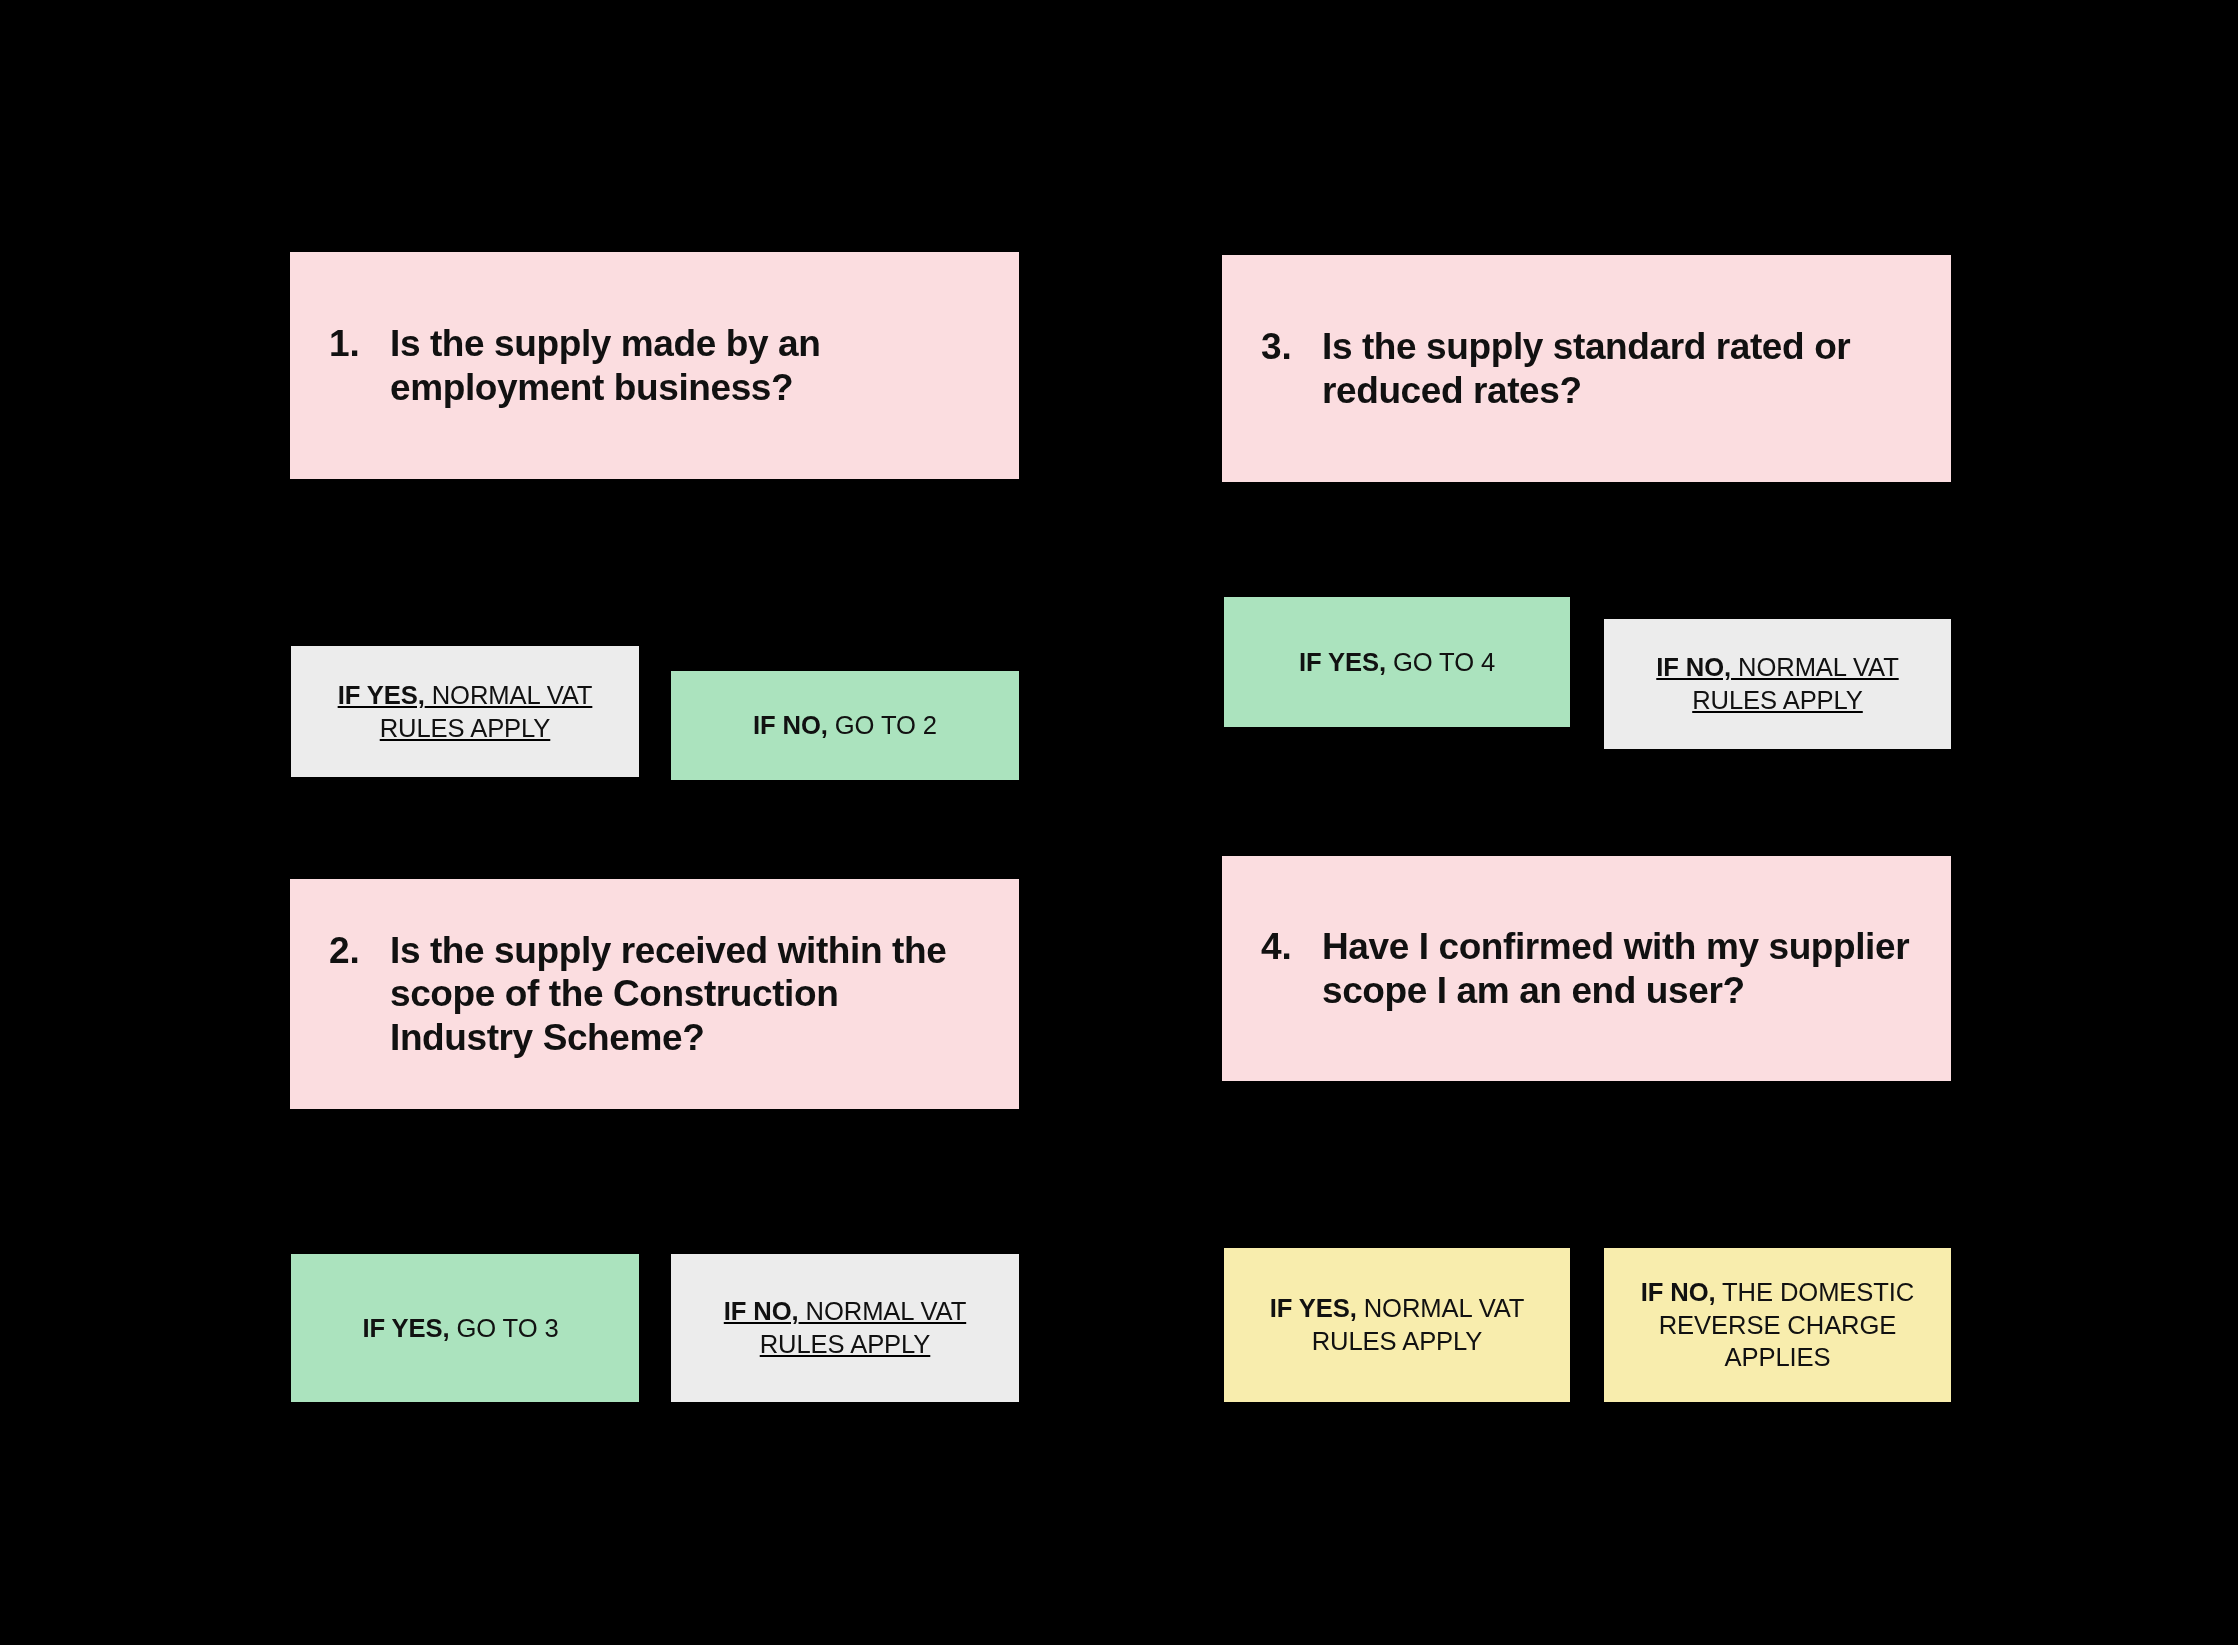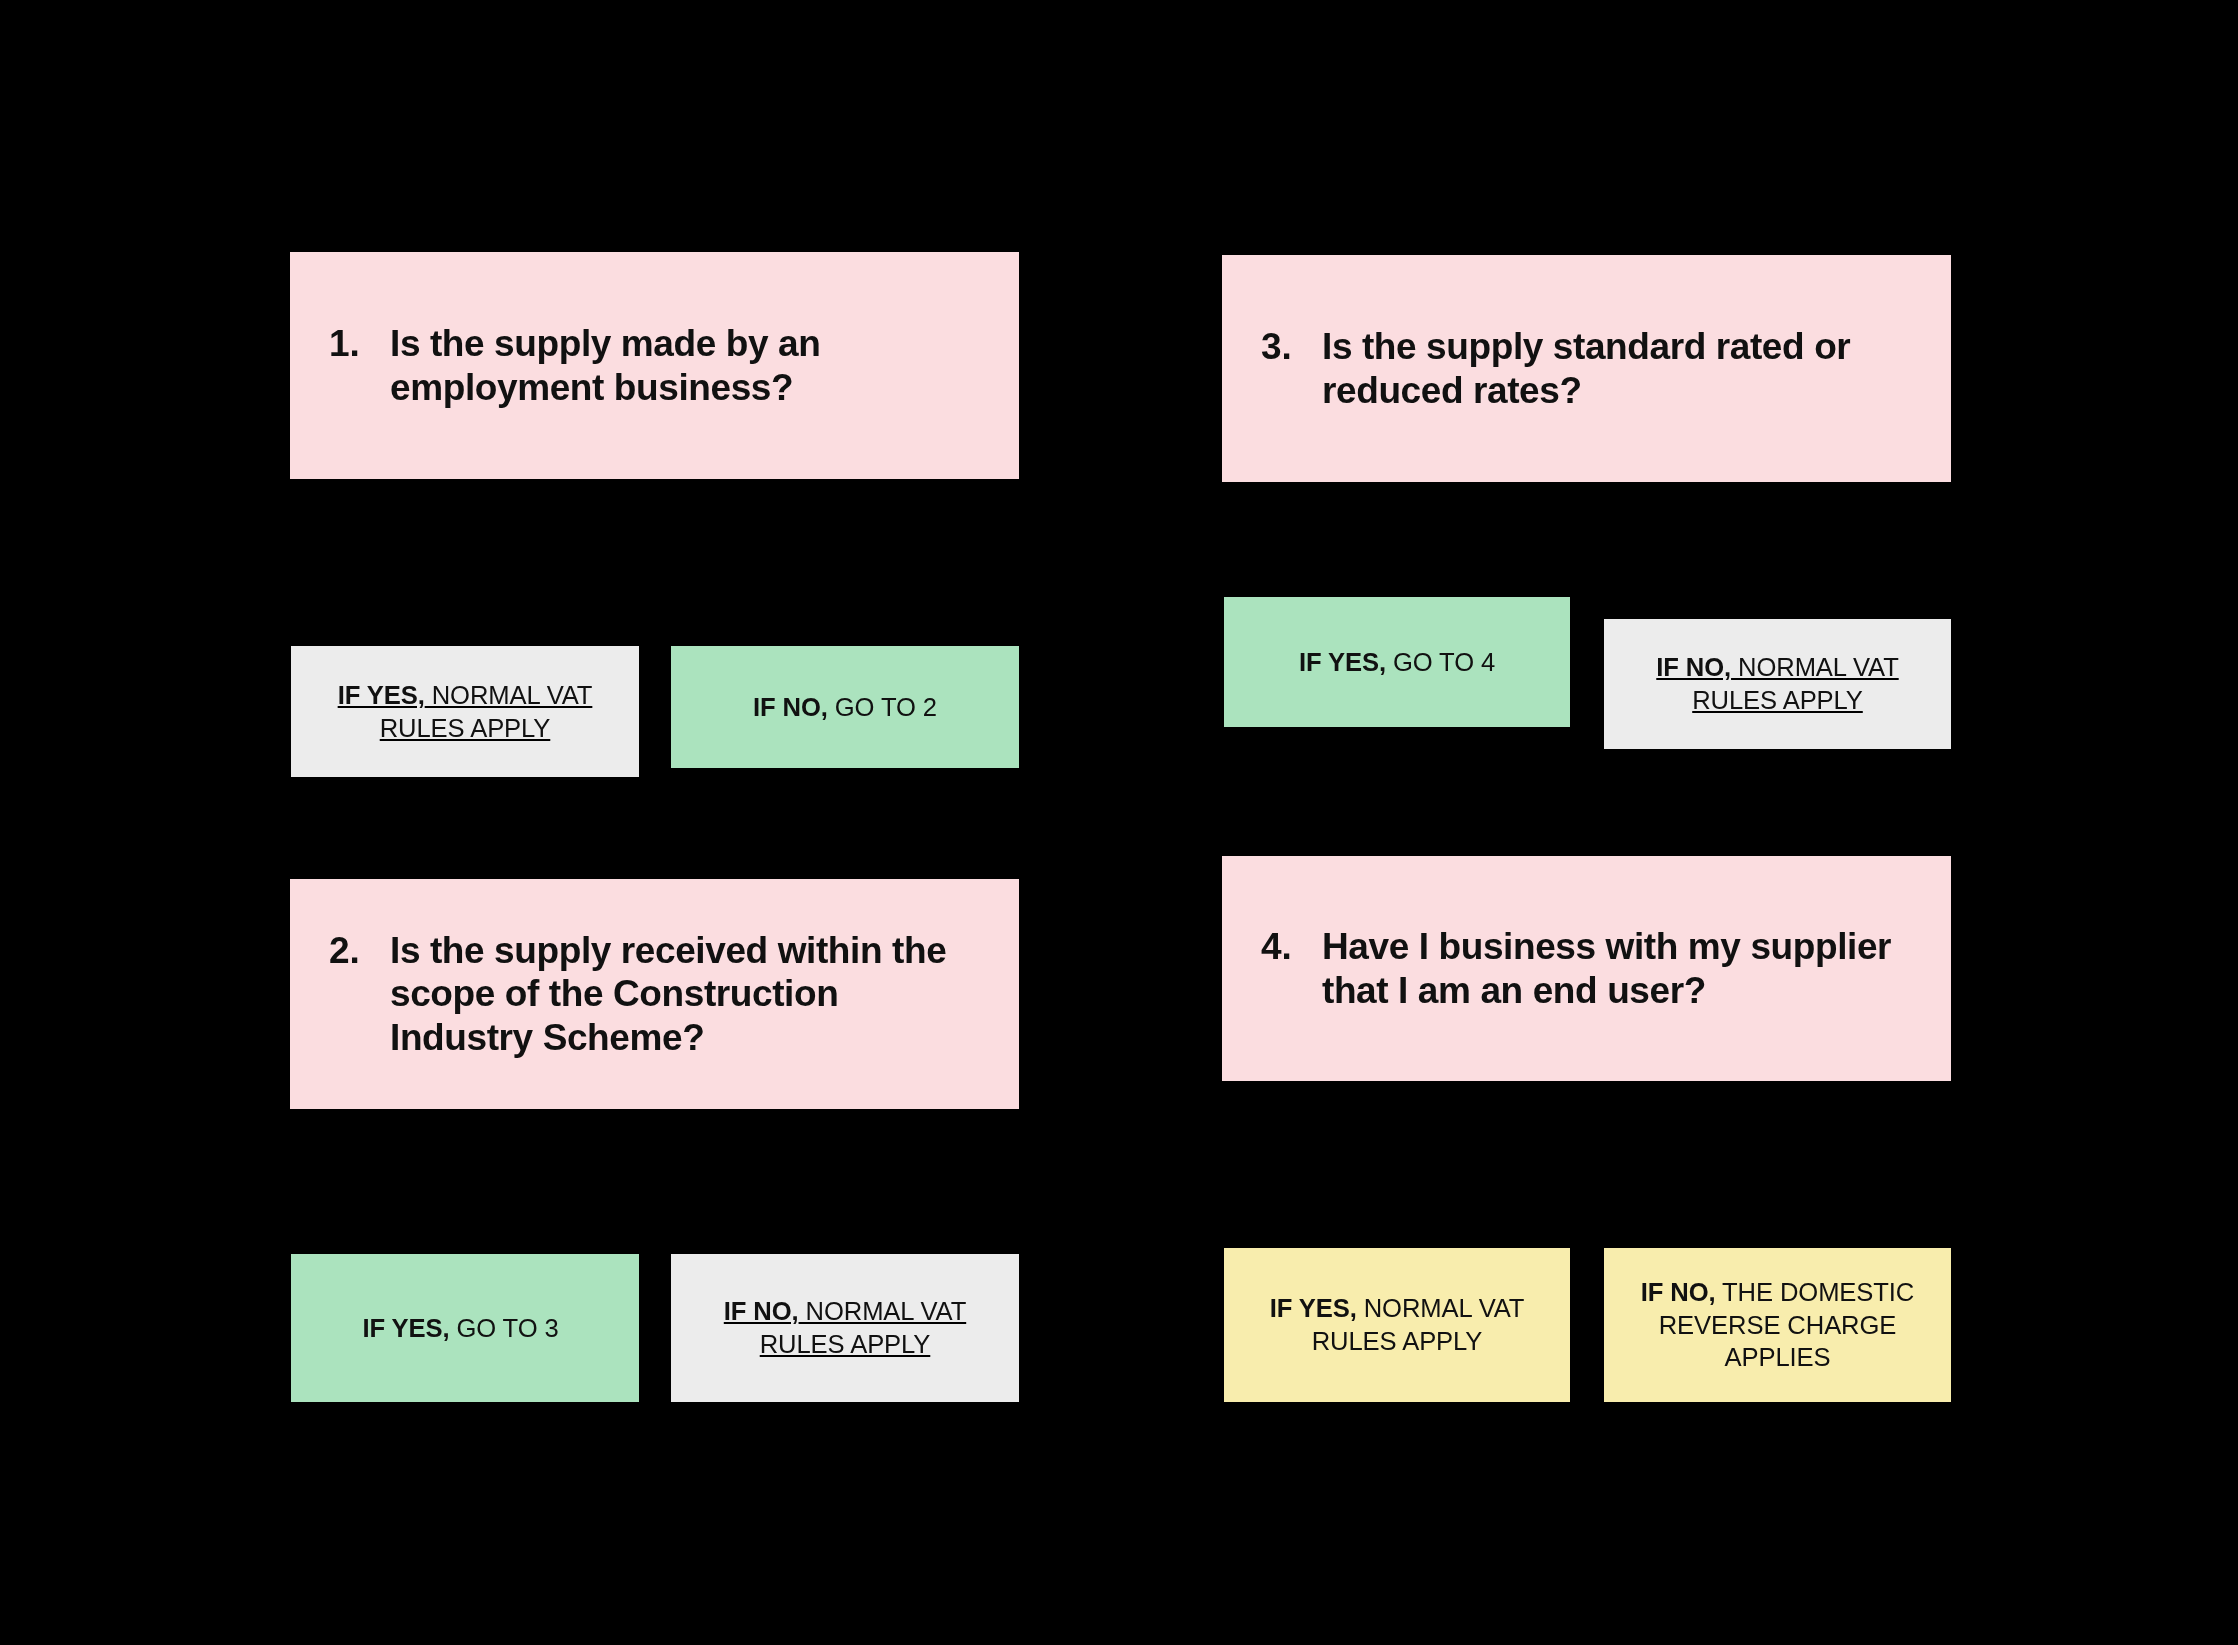--- a/index.html
+++ b/index.html
@@ -75,21 +75,21 @@
   .answer-text .lead {
     font-weight: 700;
   }
   .bg-green  { background: #ABE3BE; }
   .bg-grey   { background: #ECECEC; text-decoration: underline; }
   .bg-yellow { background: #F8EDAD; }
 
   
   #card-1        { left: 290px;  top: 252px;  width: 729px; height: 227px; }
   #answer-1-yes  { left: 291px;  top: 646px; width: 348px;  height: 131px; }
-  #answer-1-no   { left: 671px; top: 646px; width: 348px;  height: 122px; }
+  #answer-1-no   { left: 671px; top: 671px; width: 348px;  height: 109px; }
 
   #card-2        { left: 290px;  top: 879px; width: 729px; height: 230px; }
   #answer-2-yes  { left: 291px;  top: 1254px; width: 348px;  height: 148px; padding-left: 7px; }
   #answer-2-no   { left: 671px; top: 1254px; width: 348px;  height: 148px; }
 
   
   #card-3        { left: 1222px; top: 255px;  width: 729px; height: 227px; }
   #answer-3-yes  { left: 1224px; top: 597px;  width: 346px;  height: 130px; }
   #answer-3-no   { left: 1604px; top: 619px;  width: 347px;  height: 130px; }
 
@@ -155,21 +155,21 @@
 
   <div class="box answer-box bg-grey" id="answer-3-no">
     <div class="answer-text">
       <span class="lead">IF NO,</span><span> NORMAL VAT RULES APPLY</span>
     </div>
   </div>
 
   <div class="box question-card" id="card-4">
     <div class="q-row">
       <span class="q-number">4.</span>
-      <span class="q-text">Have I business with my supplier that I am an end user?</span>
+      <span class="q-text">Have I confirmed with my supplier scope I am an end user?</span>
     </div>
   </div>
 
   <div class="box answer-box bg-yellow" id="answer-4-yes">
     <div class="answer-text">
       <span class="lead">IF YES,</span><span> NORMAL VAT RULES APPLY</span>
     </div>
   </div>
 
   <div class="box answer-box bg-yellow" id="answer-4-no">

